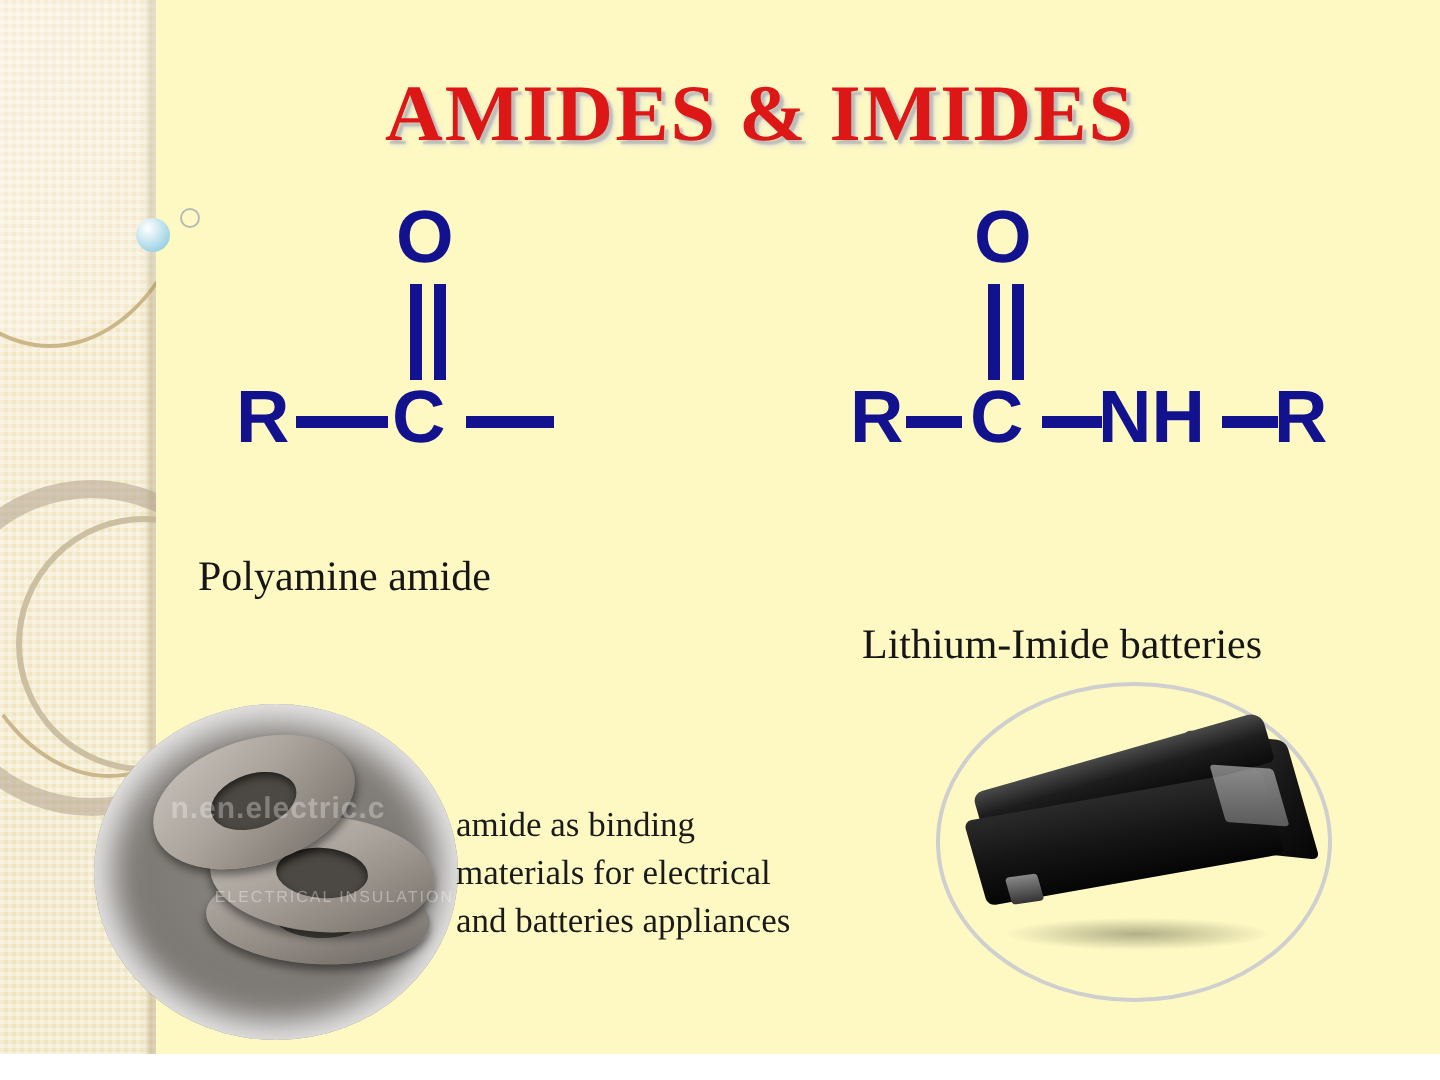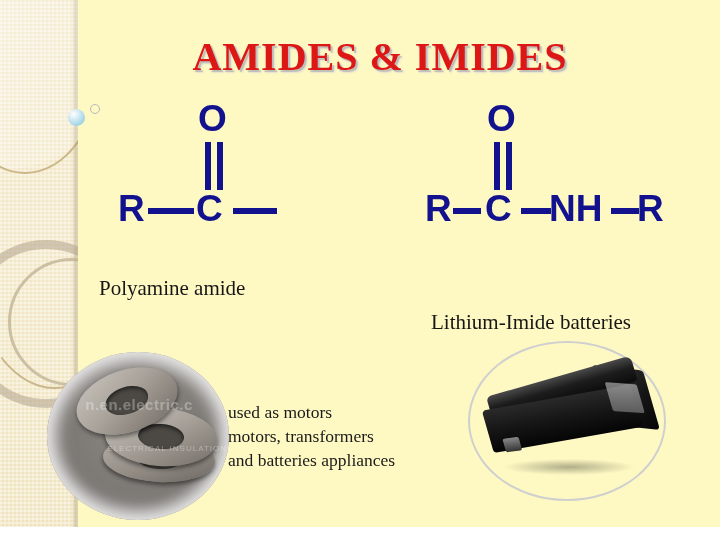--- a/index.html
+++ b/index.html
@@ -363,22 +363,22 @@
       <div class="hole"></div>
     </div>
     <div class="washer" id="washer-top">
       <div class="hole"></div>
     </div>
     <div id="rings-watermark">n.en.electric.c</div>
     <div id="rings-watermark2">ELECTRICAL INSULATION</div>
   </div>
 
   <div id="body-text">
-    <div>used  as motors</div>
-    <div>motors, transformers</div>
+    <div>amide  as binding</div>
+    <div>materials for electrical</div>
     <div>and batteries appliances</div>
   </div>
 
   <div id="photo-battery">
     <div id="battery-circle"></div>
     <div id="bat-shadow"></div>
     <div id="battery-body">
       <div class="bat-part" id="bat-right"></div>
       <div class="bat-part" id="bat-top"></div>
       <div class="bat-part" id="bat-front"></div>

